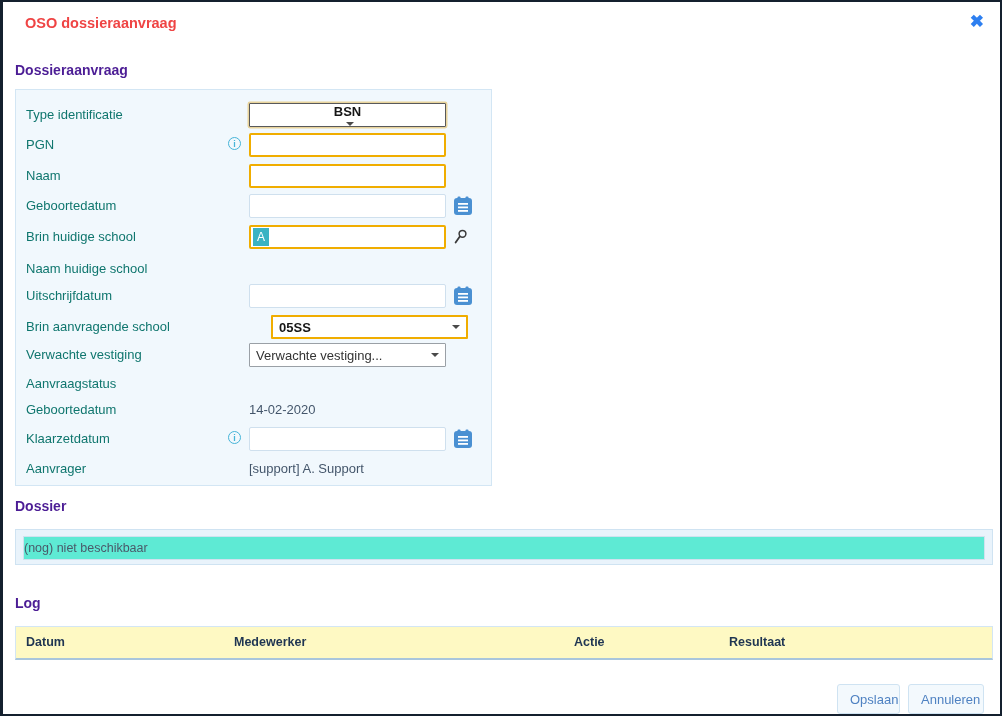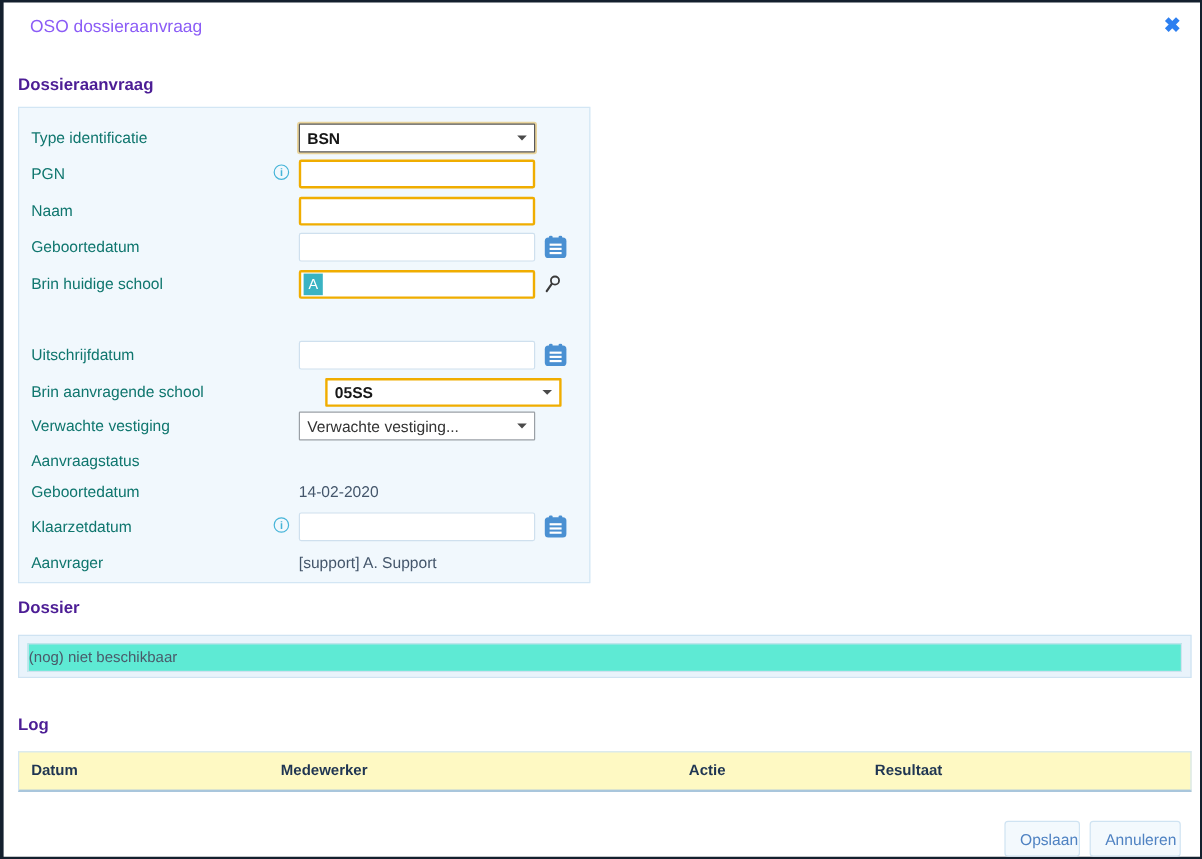--- a/index.html
+++ b/index.html
@@ -1,37 +1,37 @@
 <!DOCTYPE html>
 <html><head>
 <meta charset="utf-8">
 <style>
   html,body{margin:0;padding:0;background:#fff;font-family:"Liberation Sans",sans-serif;}
   .dialog{
     position:relative;width:1002px;height:716px;box-sizing:border-box;
     background:#fff;border:2px solid #14202e;border-left-width:3px;overflow:hidden;
   }
-  .title{position:absolute;left:22px;top:13px;font-size:14.5px;font-weight:400;color:#8b5cf6;}
+  .title{position:absolute;left:22px;top:13px;font-size:14.5px;font-weight:700;color:#ef4444;}
   .close{position:absolute;right:16px;top:10px;color:#2d7ff0;font-size:17px;font-weight:700;cursor:pointer;line-height:20px;}
   .sec-h{position:absolute;left:12px;font-size:14px;font-weight:700;color:#4c1d95;}
   .panel{
     position:absolute;left:12px;top:87px;width:477px;height:397px;box-sizing:border-box;
     background:#f1f8fd;border:1px solid #d3e6f4;
   }
   .frow{position:absolute;left:0;width:100%;height:24px;}
   .flabel{position:absolute;left:10px;top:0;line-height:24px;font-size:13px;color:#0f766e;}
   .fctrl{position:absolute;left:233px;top:0;width:197px;height:24px;box-sizing:border-box;background:#fff;}
   .tinput{border:1px solid #cfe0ee;border-radius:2px;font-size:13px;color:#333;padding:0 5px;font-family:"Liberation Sans",sans-serif;}
   .warn{border:2px solid #f0ad00;}
   .fakeinput{border-radius:2px;display:flex;align-items:center;padding:0 2px;}
   .sel-a{background:#3ab3c3;color:#fff;font-size:12px;line-height:18px;padding:0 4px;font-weight:400;}
   .dselect{display:flex;align-items:center;font-size:13px;padding:0 6px;cursor:pointer;border-radius:1px;}
   .dselect .stext{flex:1;white-space:nowrap;overflow:hidden;}
   .arrow{width:0;height:0;border-left:4px solid transparent;border-right:4px solid transparent;border-top:4.5px solid #4a4a4a;margin-left:4px;}
-  .sel-default{border:1px solid #58595b;box-shadow:0 0 0 1.5px #e9d49c;font-weight:700;color:#161616;}
+  .sel-default{border:1px solid #58595b;box-shadow:0 0 0 1.5px #e9d49c;font-weight:700;color:#161616;flex-direction:column;}
   .sel-warn{border:2px solid #f0ad00;font-weight:700;color:#161616;margin-left:22px;}
   .sel-plain{border:1px solid #9aa0a6;color:#333;}
   .info-icon{
     position:absolute;left:212px;top:4px;width:13px;height:13px;border:1.4px solid #45b4d8;border-radius:50%;
     color:#45b4d8;font-size:9px;line-height:13px;text-align:center;font-weight:700;box-sizing:border-box;cursor:pointer;
   }
   .right-icon{position:absolute;left:437px;top:2px;width:20px;height:20px;cursor:pointer;}
   .static-val{position:absolute;left:233px;top:0;line-height:24px;font-size:13px;color:#44566b;}
   .dossier-panel{
     position:absolute;left:12px;top:527px;width:978px;height:36px;box-sizing:border-box;
@@ -103,20 +103,24 @@
         <span class="sel-a">A</span>
       </div>
       <span class="right-icon" style="top:4px">
         <svg width="15" height="16" viewBox="0 0 15 16">
           <circle cx="9.5" cy="4.8" r="3.4" fill="none" stroke="#3a3a3a" stroke-width="1.5"></circle>
           <line x1="6.8" y1="7.6" x2="2.6" y2="13.6" stroke="#3a3a3a" stroke-width="1.8" stroke-linecap="round"></line>
         </svg>
       </span>
     </div>
 
+    <div class="frow" style="top:167px">
+      <span class="flabel">Naam huidige school</span>
+      <span class="static-val"></span>
+    </div>
 
     <div class="frow" style="top:194px">
       <span class="flabel">Uitschrijfdatum</span>
       <input class="fctrl tinput" value="" style="">
       <span class="right-icon">
         <svg width="20" height="20" viewBox="0 0 20 20">
           <rect x="4.5" y="0.5" width="3" height="4" rx="1" fill="#4a90d2"></rect>
           <rect x="12.5" y="0.5" width="3" height="4" rx="1" fill="#4a90d2"></rect>
           <rect x="1" y="2" width="18" height="17" rx="3" fill="#4a90d2"></rect>
           <rect x="5" y="7" width="10" height="1.8" fill="#ffffff"></rect>

